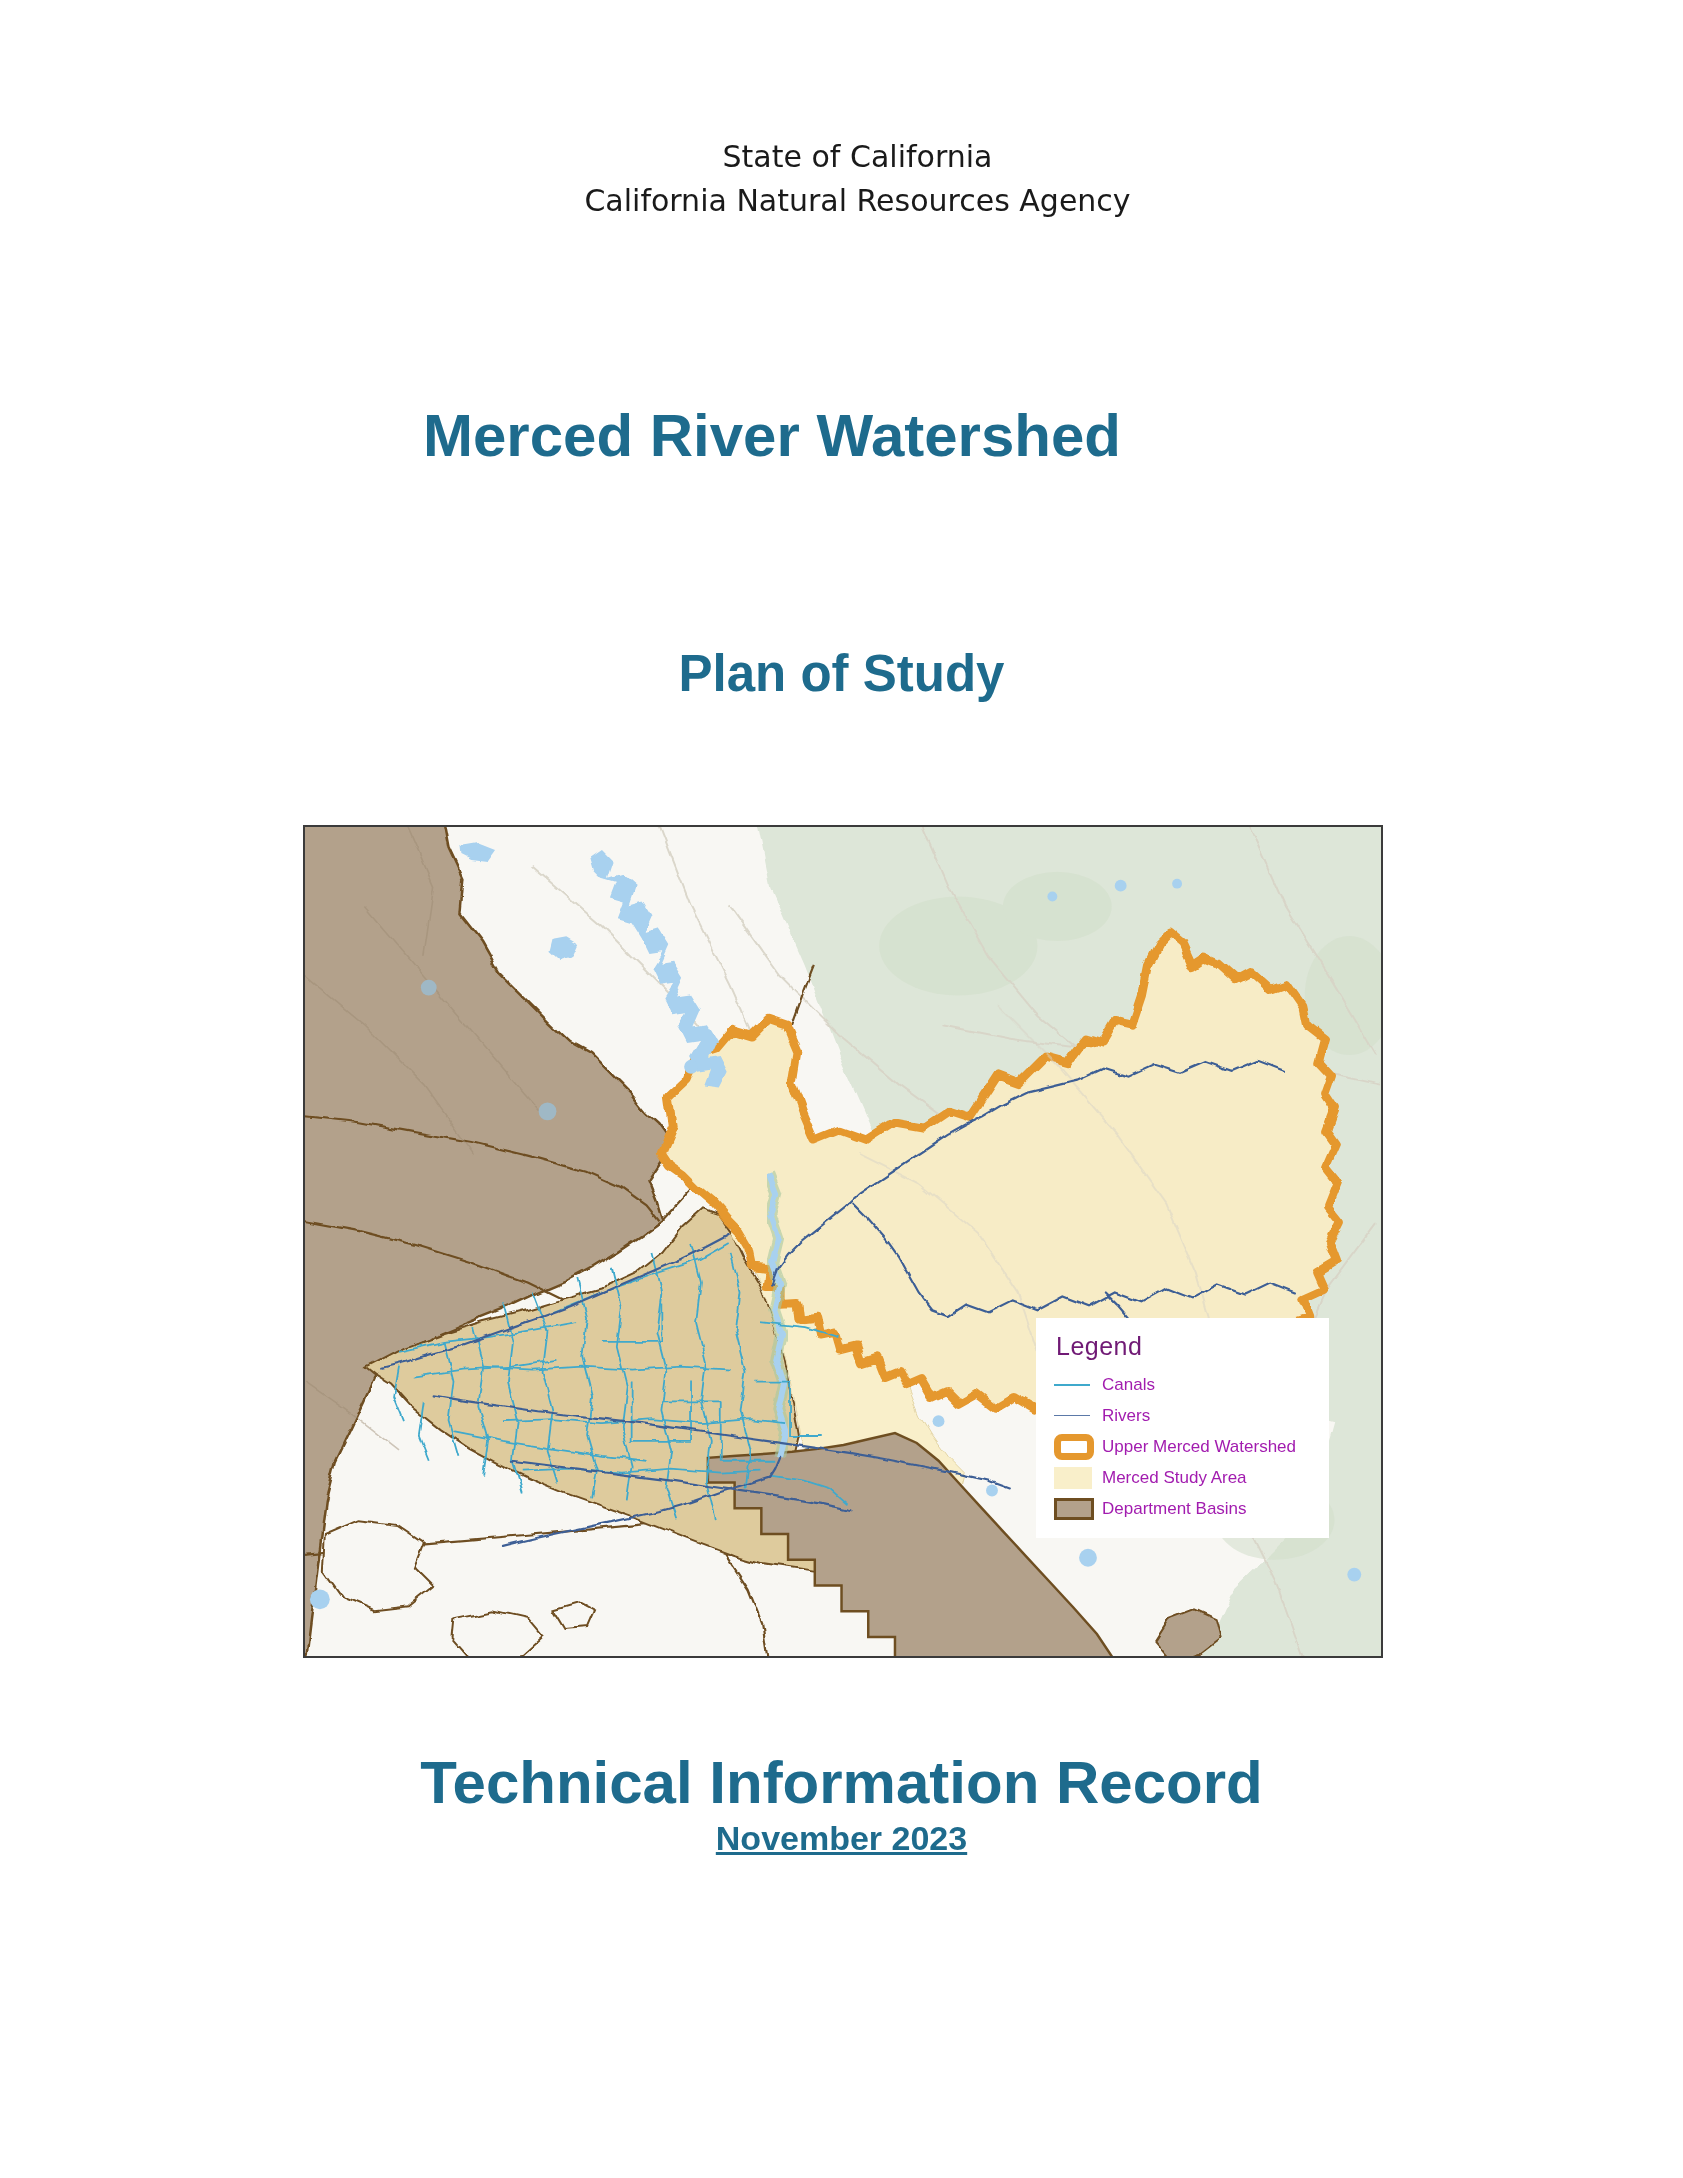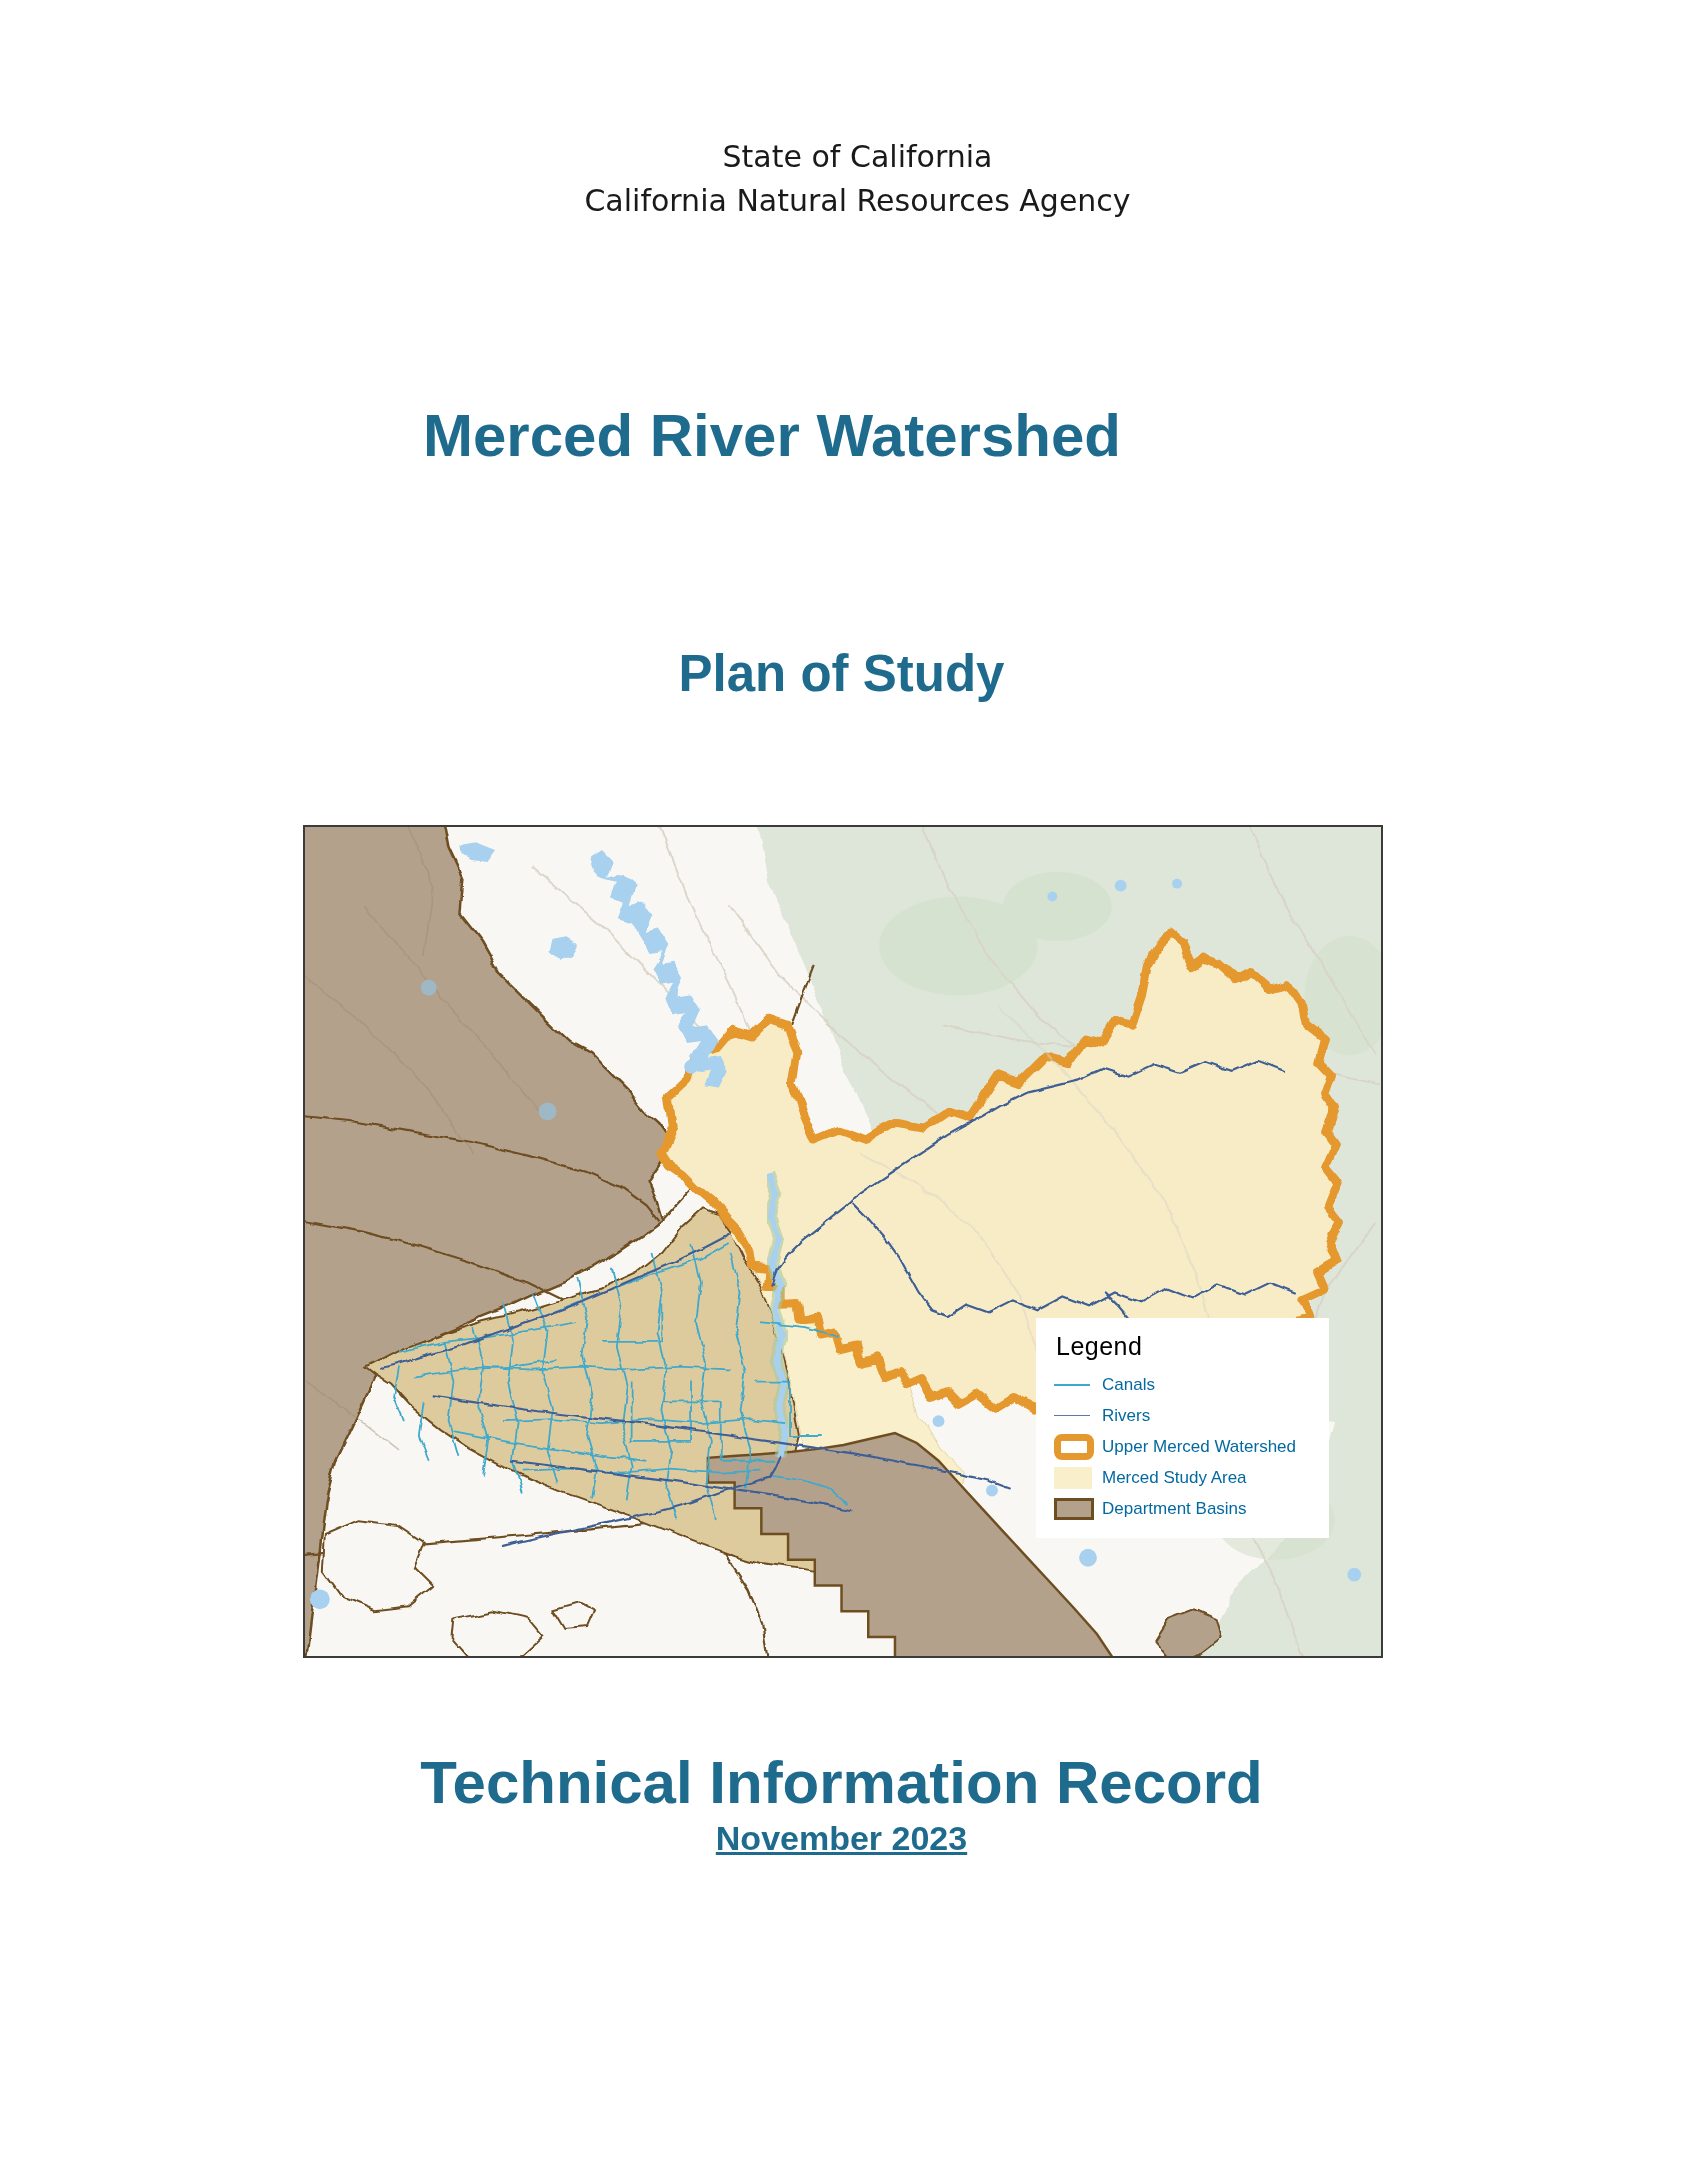--- a/index.html
+++ b/index.html
@@ -15,24 +15,24 @@
        color:var(--teal);font-weight:bold;font-size:51px;}
   .tir{position:absolute;top:1748px;left:0;width:1683px;text-align:center;
        color:var(--teal);font-weight:bold;font-size:60px;}
   .nov{position:absolute;top:1819px;left:0;width:1683px;text-align:center;
        color:var(--teal);font-weight:bold;font-size:34px;text-decoration:underline;}
   .mapbox{position:absolute;left:303px;top:825px;width:1076px;height:829px;
        border:2px solid #3b3b3b;background:#f8f7f3;overflow:hidden;}
   .mapbox svg{position:absolute;left:0;top:0;}
   .legend{position:absolute;left:731px;top:491px;width:293px;background:#ffffff;
        padding:12px 0 14px 18px;box-sizing:border-box;}
-  .legend-title{font-size:25px;color:#000000;margin:2px 0 8px 2px;letter-spacing:0.5px;}
+  .legend-title{font-size:25px;color:#701a75;margin:2px 0 8px 2px;letter-spacing:0.5px;}
   .lg-row{display:flex;align-items:center;height:31px;}
   .lg-swatch{width:48px;display:flex;align-items:center;justify-content:flex-start;flex:0 0 48px;}
-  .lg-label{font-size:17px;color:#0369a1;}
+  .lg-label{font-size:17px;color:#a21caf;}
   .sw-line{width:36px;height:0;border-top:2px solid #000;}
   .sw-outline{width:26px;height:12px;border:7px solid #000;border-radius:8px;background:#fff;}
   .sw-fill{width:38px;height:22px;}
   .sw-fillstroke{width:34px;height:16px;border:3px solid #000;}
 </style>
 </head>
 <body>
 
 <div class="page">
 

